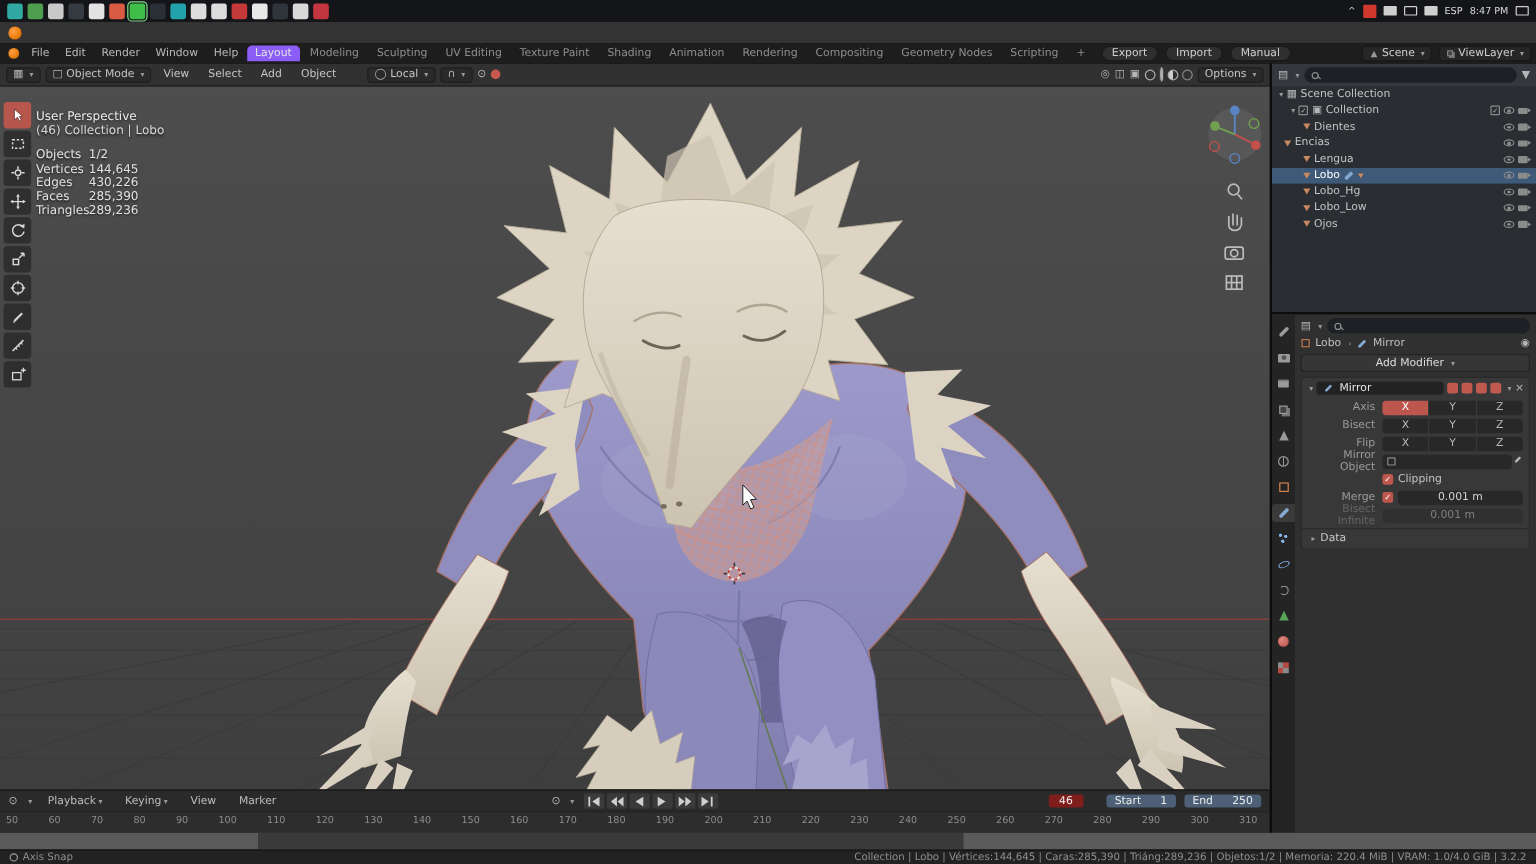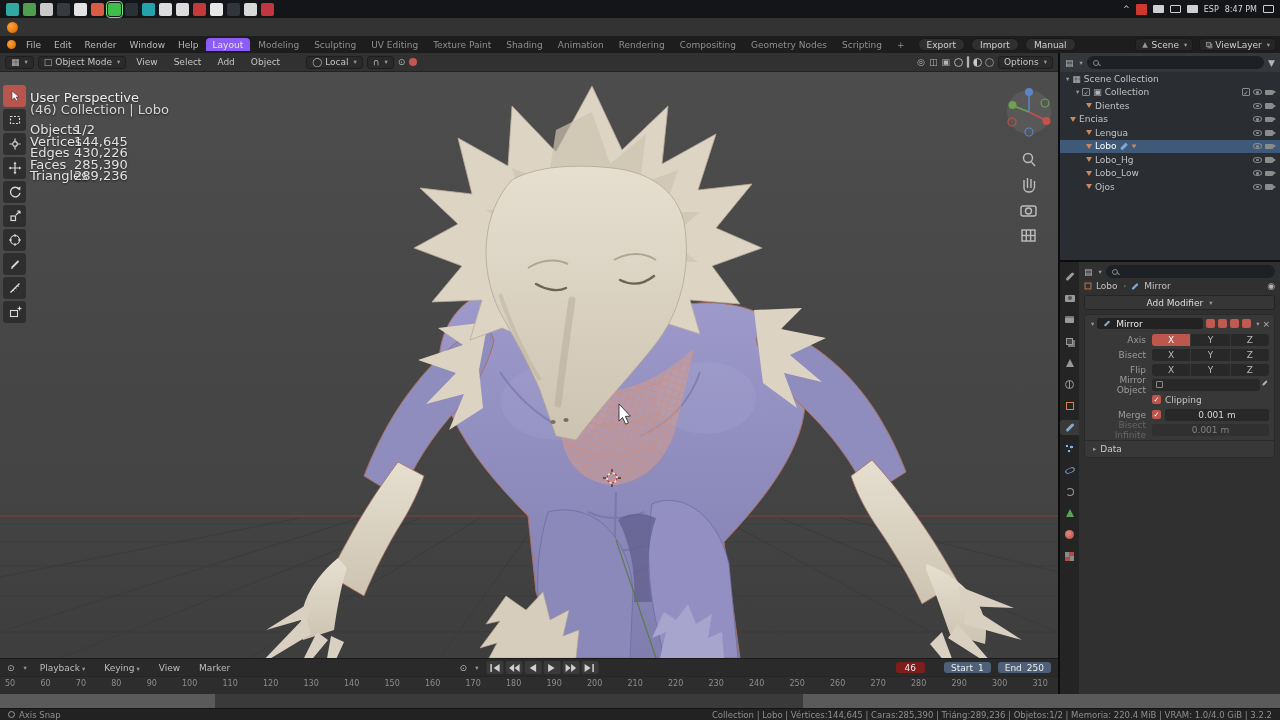--- a/index.html
+++ b/index.html
@@ -34,32 +34,32 @@
 .shc.fill{background:#cfcfcf}
 .shc.half{background:linear-gradient(90deg,#cfcfcf 50%,transparent 50%)}
 .shcwrap{background:#474747;border-radius:2px;padding:1px}
 .pdot{width:8px;height:8px;border-radius:50%;background:#c4584e;flex:none}
 
 .canvas{position:absolute;top:72px;left:0;width:1058px;height:586px;overflow:hidden;background:#454545}
 .cv{position:absolute;left:0;top:0}
 .tools{position:absolute;left:3px;top:13px;display:flex;flex-direction:column;gap:2px;z-index:3}
 .tool{width:23px;height:22px;background:rgba(44,44,44,.92);border-radius:3px;display:flex;align-items:center;justify-content:center}
 .tool.active{background:#b6564d}
-.ovl{position:absolute;left:30px;top:20px;z-index:3;color:#ededed;text-shadow:0 1px 2px rgba(0,0,0,.6);font-size:13px;line-height:11.5px}
+.ovl{position:absolute;left:30px;top:20px;z-index:3;color:#ededed;text-shadow:0 1px 2px rgba(0,0,0,.6);font-size:10px;line-height:11.5px}
 .ovl .dim2{color:#d6d6d6}
 .stats{margin-top:9px;color:#e2e2e2}
 .srow{display:flex}
 .sl{width:44px}
 .nav{position:absolute;right:3px;top:8px;z-index:3}
 
 .tlh{position:absolute;top:658px;left:0;width:1058px;height:18px;background:#2a2a2a;border-top:1px solid #1a1a1a;display:flex;align-items:center;gap:7px;padding:0 7px;font-size:9px;color:#bdbdbd;z-index:5}
 .transport{position:absolute;left:50%;transform:translateX(-50%);display:flex;align-items:center;gap:2px}
 .tbtn{width:17px;height:13px;background:#3a3a3a;border-radius:2px;display:flex;align-items:center;justify-content:center}
 .field{background:#7f1d1d;border-radius:3px;padding:0.5px 9px;color:#ececec}
-.fieldb{background:#4d6077;border-radius:3px;padding:0.5px 7px;color:#ececec;display:flex;gap:5px;white-space:nowrap}
+.fieldb{background:#4d6077;border-radius:3px;padding:0.5px 7px;color:#ececec;display:flex;gap:16px;white-space:nowrap}
 .ruler{position:absolute;top:676px;left:0;width:1058px;height:18px;background:#2d2d2d;border-top:1px solid #242424;display:flex;align-items:flex-start;justify-content:space-between;padding:2px 10px 0 5px;font-size:8px;color:#8d8d8d;z-index:5}
 
 .outliner{position:absolute;top:53px;left:1060px;width:220px;height:207px;background:#2a2d31;font-size:9px;color:#c2c2c2;overflow:hidden;z-index:6}
 .outl-head{height:19px;background:#34383d;display:flex;align-items:center;gap:4px;padding:0 5px}
 .search{flex:1;height:13px;background:#1d2024;border-radius:7px;display:flex;align-items:center;gap:4px;padding:0 6px;color:#7c7c7c}
 .mag{width:6px;height:6px;border:1.4px solid #888;border-radius:50%;position:relative;flex:none}
 .mag::after{content:"";position:absolute;width:4px;height:1.4px;background:#888;transform:rotate(45deg);right:-3.2px;bottom:-1px}
 .orow{height:13.5px;display:flex;align-items:center;gap:3px;padding:0 4px;white-space:nowrap}
 .orow.sel{background:#3e5a78;color:#fff}
 .meshic{width:0;height:0;border-left:3.5px solid transparent;border-right:3.5px solid transparent;border-top:5px solid #c9885f;flex:none}

